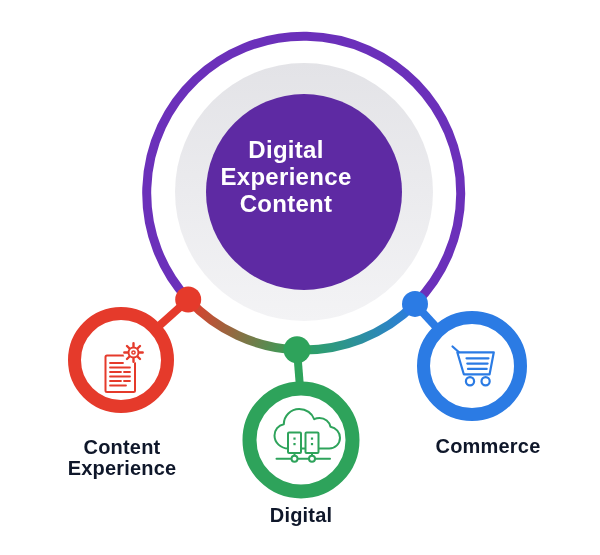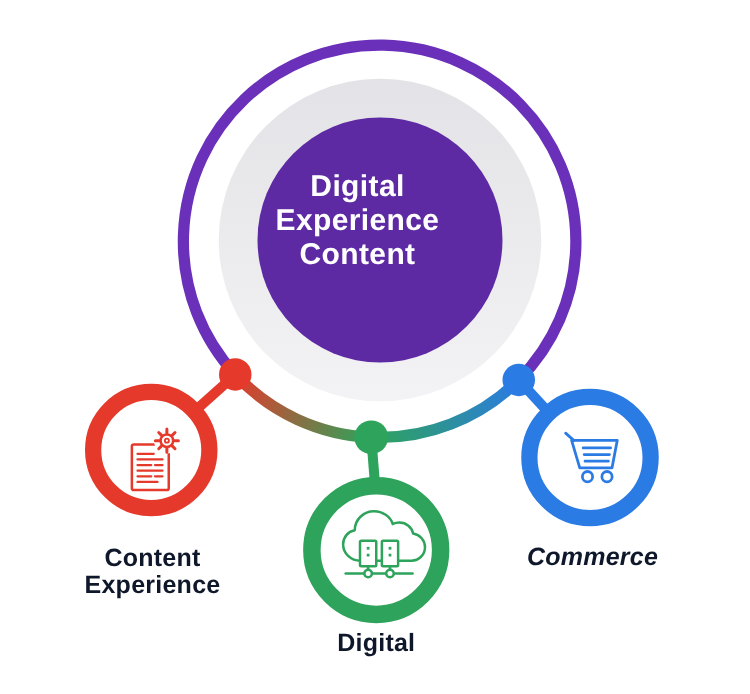--- a/index.html
+++ b/index.html
@@ -31,21 +31,21 @@
   .hub-text span { display: block; }
   .node-label {
     color: #0f172a;
     font-size: 20px;
     line-height: 20.5px;
     letter-spacing: 0.2px;
   }
   .node-label span { display: block; }
   .label-cms      { left: 31px;  top: 437px; width: 182px; }
   .label-portal   { left: 221px; top: 505px; width: 160px; }
-  .label-commerce { left: 394px; top: 436px; width: 160px; font-style: italic; }
+  .label-commerce { left: 408px; top: 436px; width: 160px; }
 </style>
 </head>
 <body>
 
 <div class="canvas">
 
   <svg width="600" height="555" viewBox="0 0 600 555">
     <defs>
       <linearGradient id="gradGray" x1="0" y1="0" x2="0" y2="1">
         <stop offset="0" stop-color="#E3E3E7"></stop>

